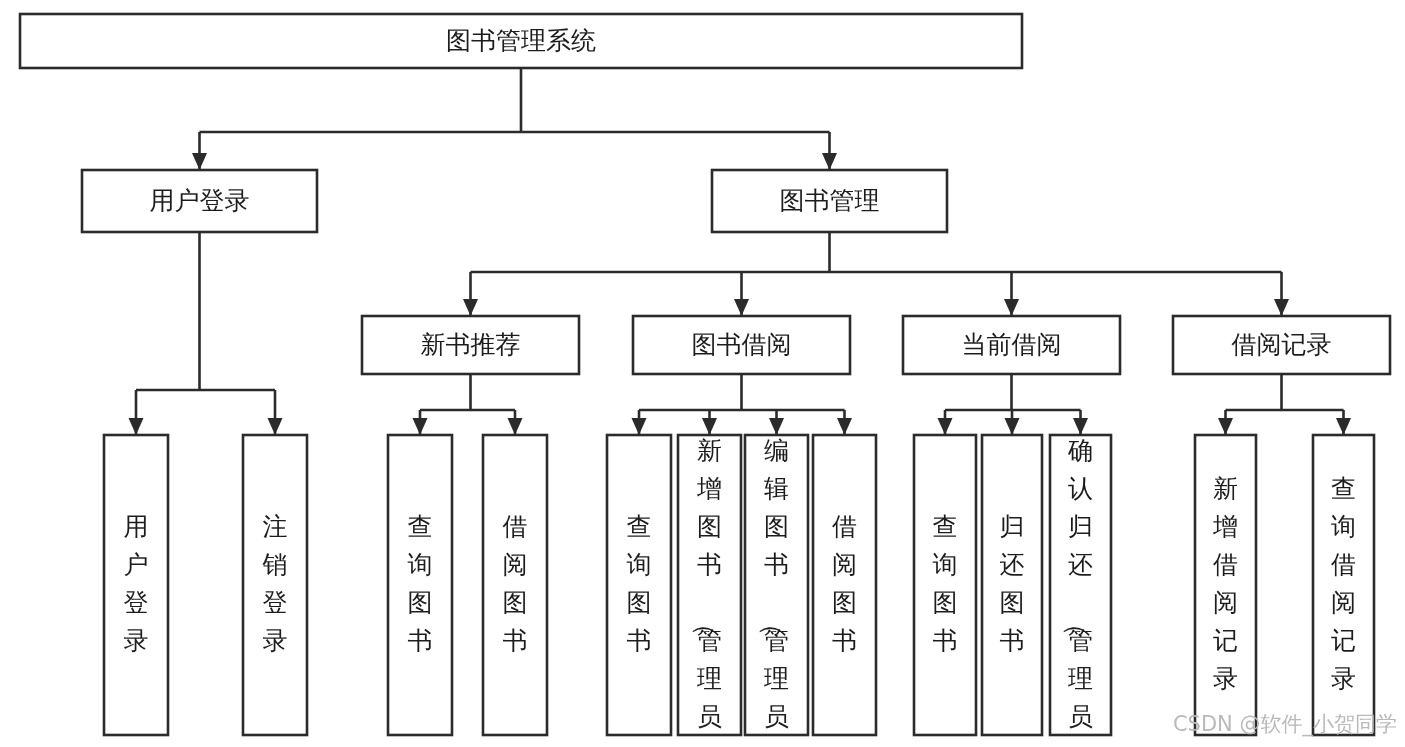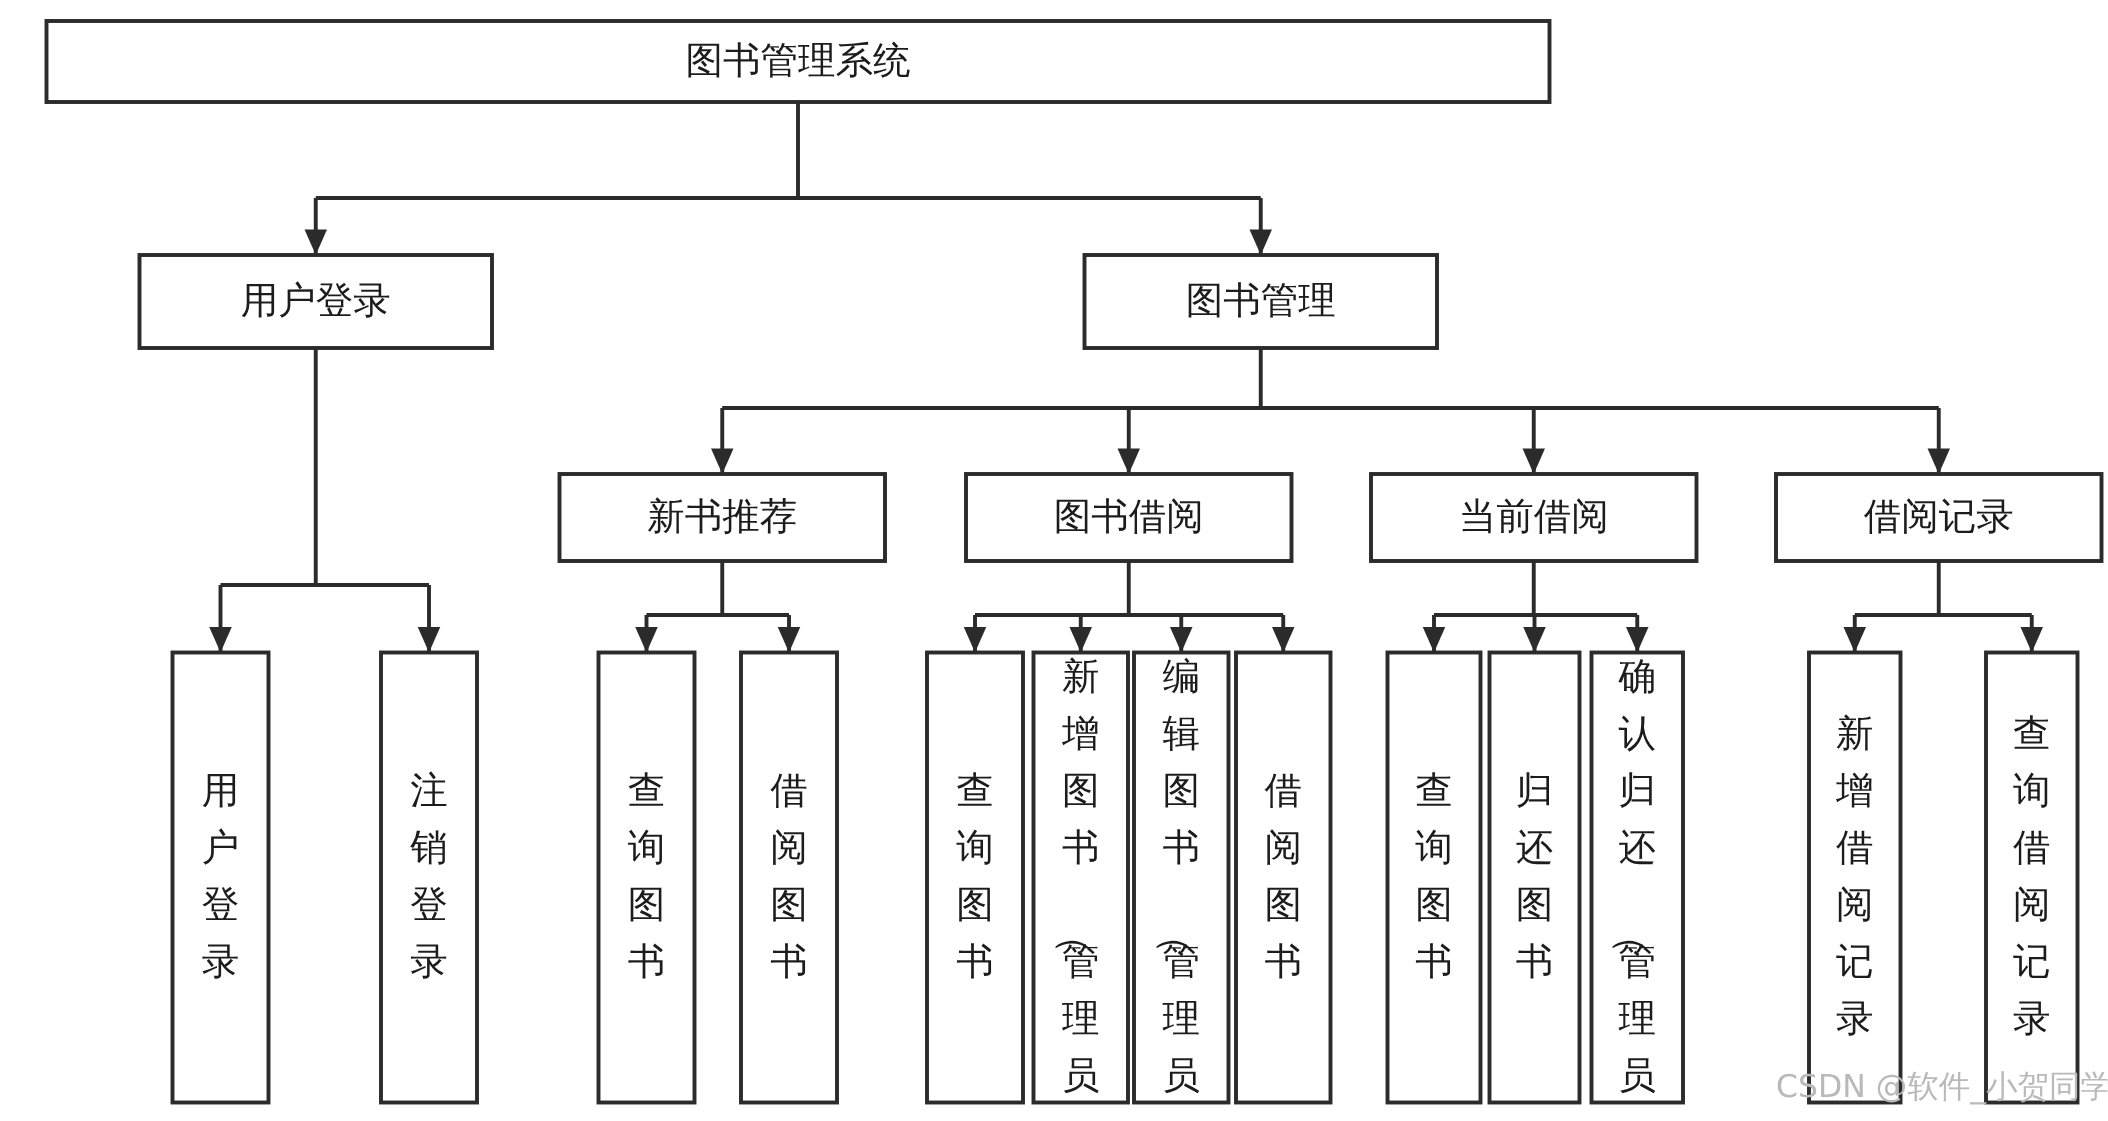--- a/index.html
+++ b/index.html
@@ -9,21 +9,21 @@
   }
   body {
     width: 1405px;
     height: 747px;
     position: relative;
     overflow: hidden;
     font-family: "DejaVu Sans", "Liberation Sans", sans-serif;
   }
   #diagram-root {
     position: absolute;
-    left: 12px;
+    left: 1px;
     top: 0;
     width: 1182px;
     height: 747px;
   }
   .node-box {
     fill: #ffffff;
     stroke: #2b2b2b;
     stroke-width: 2.6;
   }
   .node-label {

